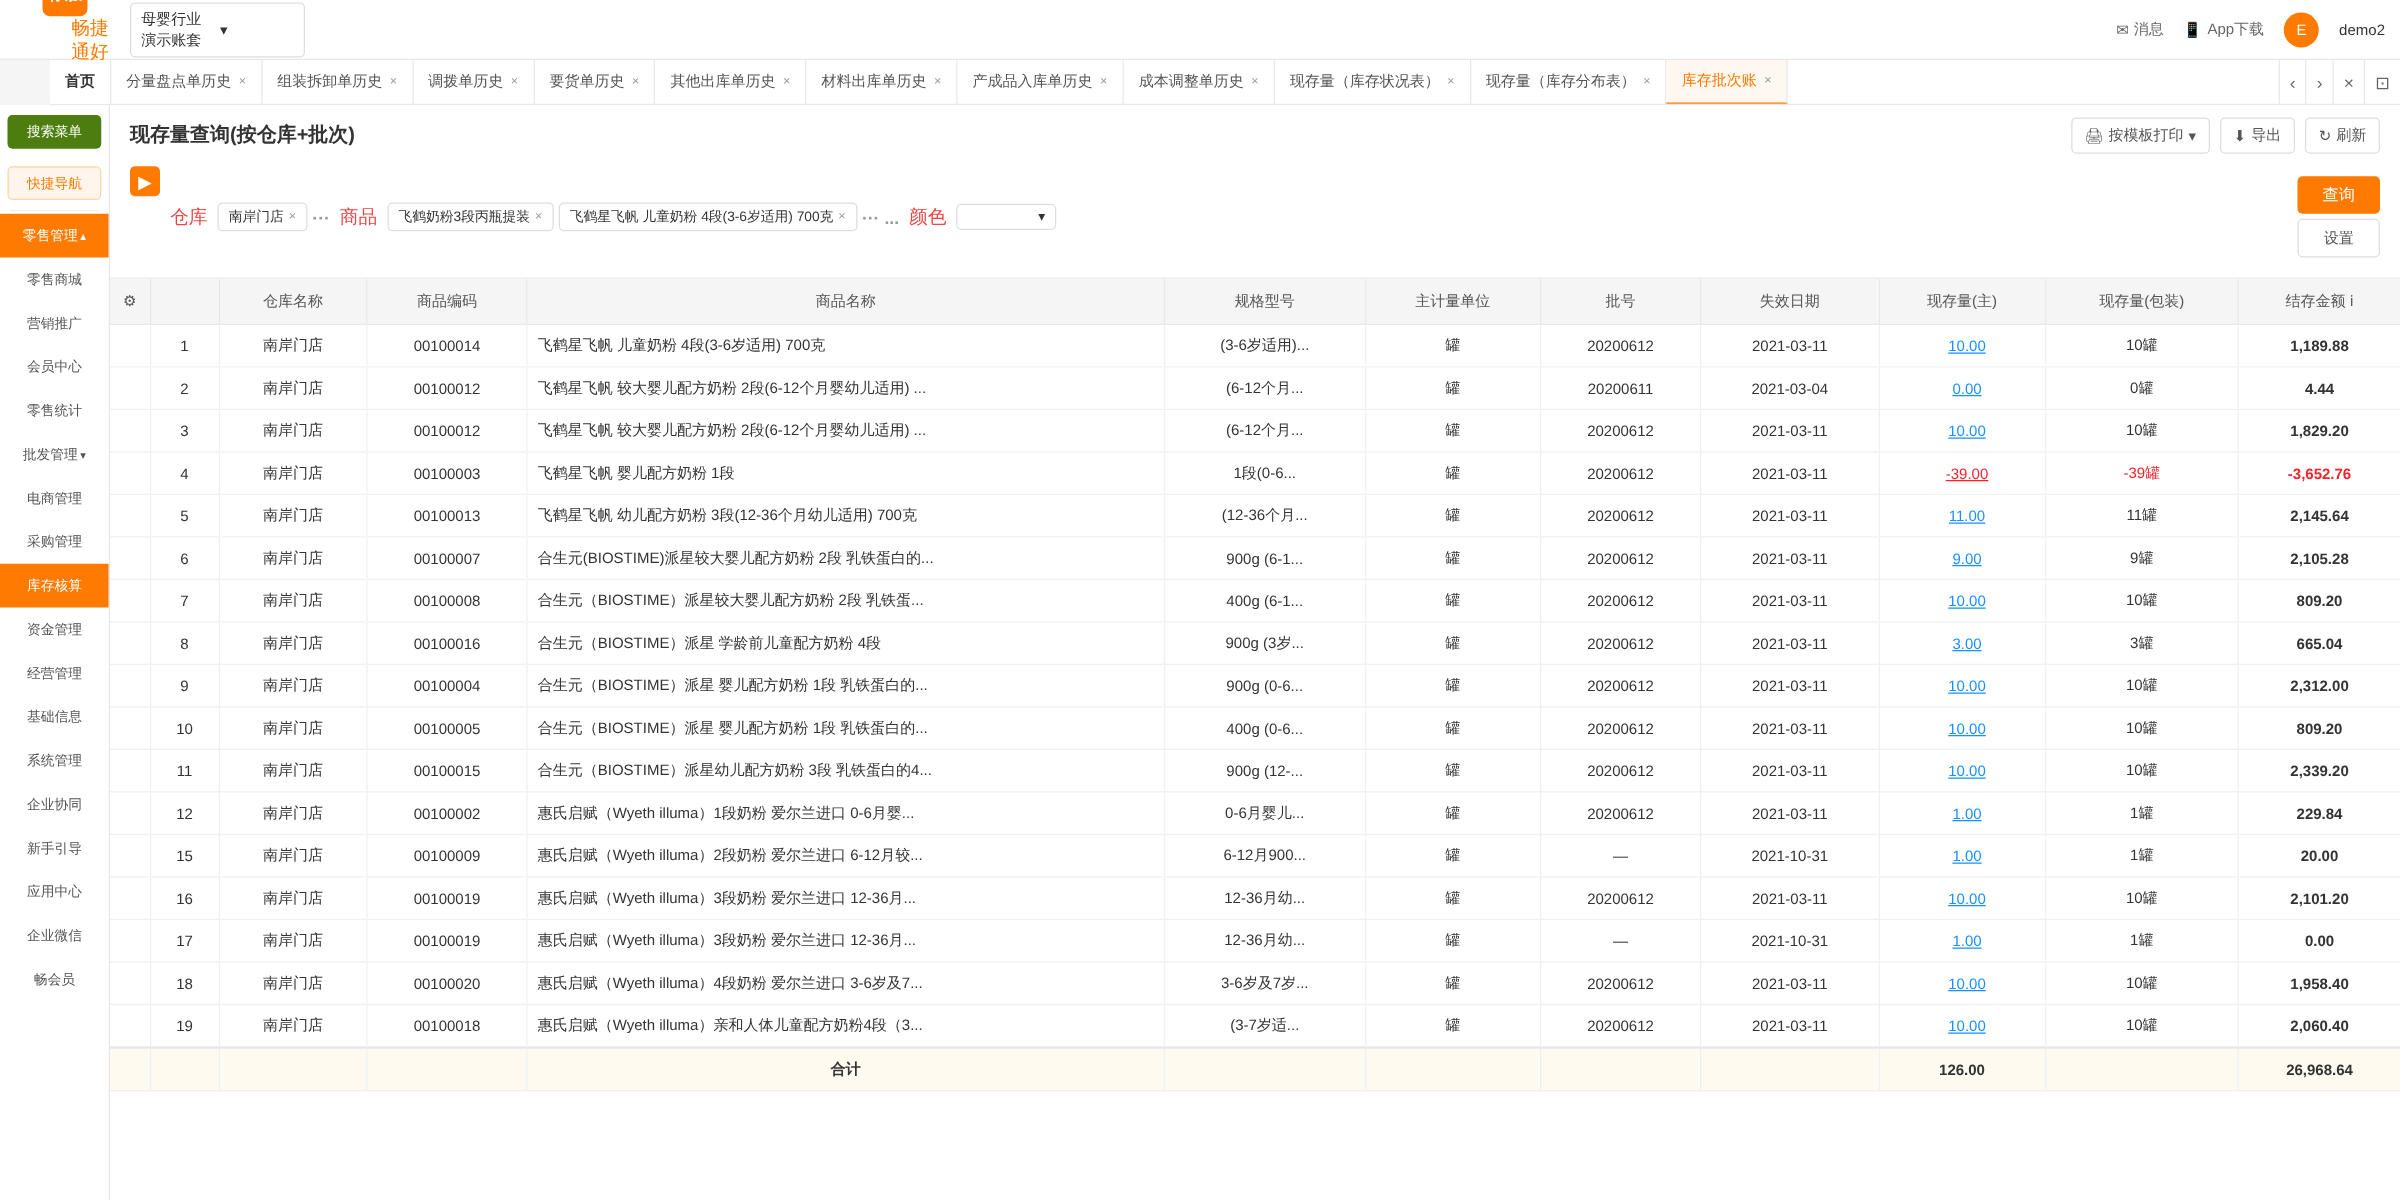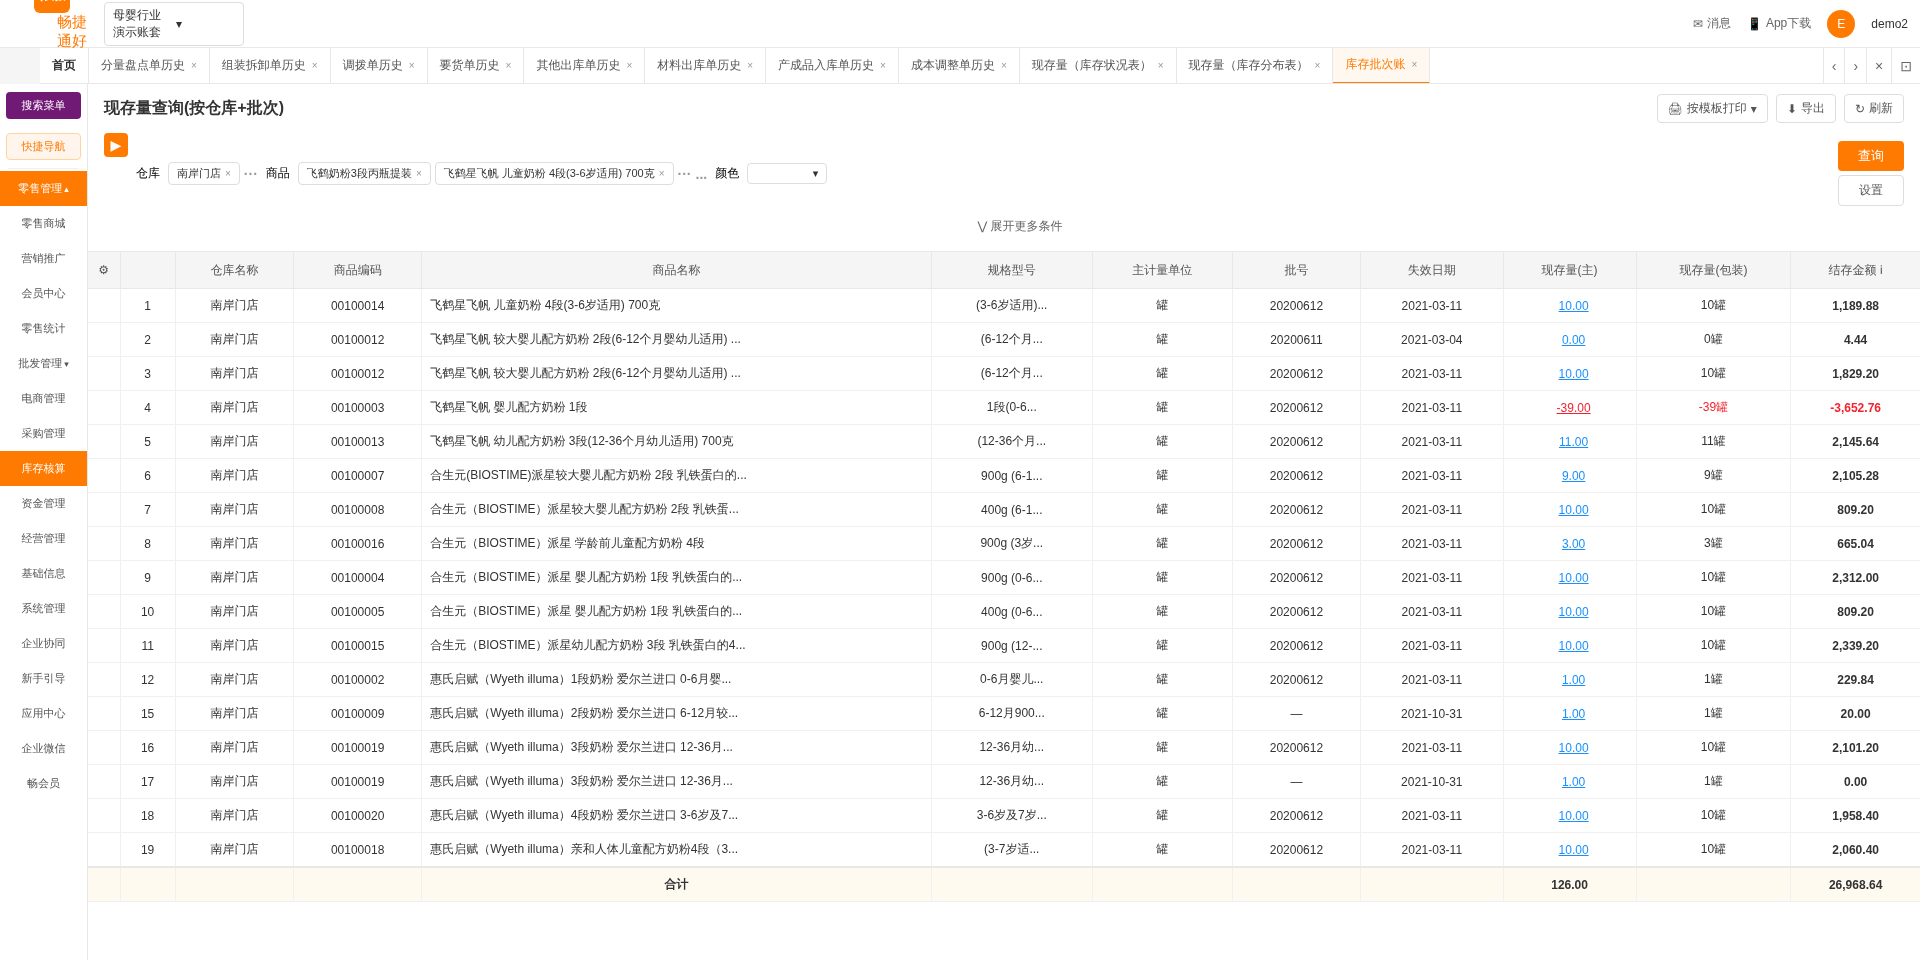--- a/index.html
+++ b/index.html
@@ -25,21 +25,21 @@
     .tab.home { background: #fff; color: #333; font-weight: bold; }
     .tab-close-btns { display: flex; align-items: center; margin-left: auto; }
     .tab-close-btns span { padding: 0 8px; height: 36px; display: flex; align-items: center; cursor: pointer; color: #666; border-left: 1px solid #e8e8e8; font-size: 14px; }
 
     
     .main-layout { display: flex; height: calc(960px - 84px); }
 
     
     .sidebar { width: 88px; background: #fff; border-right: 1px solid #e8e8e8; display: flex; flex-direction: column; flex-shrink: 0; overflow-y: auto; }
     .sidebar-search { padding: 8px 6px; }
-    .sidebar-search-btn { width: 100%; background: #701a75; color: #fff; border: none; border-radius: 4px; padding: 6px 4px; font-size: 11px; cursor: pointer; text-align: center; }
+    .sidebar-search-btn { width: 100%; background: #4d7c0f; color: #fff; border: none; border-radius: 4px; padding: 6px 4px; font-size: 11px; cursor: pointer; text-align: center; }
     .sidebar-nav-btn { padding: 6px 6px; }
     .sidebar-nav-inner { background: #fff5ec; border: 1px solid #ffd4a0; border-radius: 4px; padding: 5px 4px; font-size: 11px; color: #ff7a00; text-align: center; cursor: pointer; }
     .sidebar-divider { height: 1px; background: #f0f0f0; margin: 2px 8px; }
     .sidebar-item { padding: 10px 4px; text-align: center; cursor: pointer; font-size: 11px; color: #555; }
     .sidebar-item.active { background: #ff7a00; color: #fff; border-radius: 0; }
     .sidebar-arrow { display: inline-block; font-size: 9px; margin-left: 2px; }
 
     
     .content-area { flex: 1; display: flex; flex-direction: column; overflow: hidden; background: #f5f5f5; }
 
@@ -47,21 +47,21 @@
     .page-header { background: #fff; padding: 10px 16px 0; border-bottom: 1px solid #e8e8e8; }
     .page-title-row { display: flex; align-items: center; justify-content: space-between; margin-bottom: 10px; }
     .page-title { font-size: 16px; font-weight: bold; color: #333; }
     .header-actions { display: flex; align-items: center; gap: 8px; }
     .btn-template-print { display: flex; align-items: center; gap: 4px; border: 1px solid #ddd; border-radius: 4px; padding: 5px 10px; background: #fff; cursor: pointer; font-size: 12px; color: #555; }
     .btn-export { display: flex; align-items: center; gap: 4px; border: 1px solid #ddd; border-radius: 4px; padding: 5px 10px; background: #fff; cursor: pointer; font-size: 12px; color: #555; }
     .btn-refresh { display: flex; align-items: center; gap: 4px; border: 1px solid #ddd; border-radius: 4px; padding: 5px 10px; background: #fff; cursor: pointer; font-size: 12px; color: #555; }
 
     
     .filter-row { display: flex; align-items: center; gap: 8px; padding: 8px 0; flex-wrap: wrap; }
-    .filter-label { font-size: 12px; color: #000000; flex-shrink: 0; }
+    .filter-label { font-size: 15px; color: #ef4444; flex-shrink: 0; }
     .filter-tag-group { display: flex; align-items: center; gap: 4px; flex-wrap: wrap; }
     .filter-tag { display: flex; align-items: center; gap: 4px; background: #fff; border: 1px solid #ddd; border-radius: 4px; padding: 3px 8px; font-size: 11px; color: #333; }
     .filter-tag .tag-close { color: #999; cursor: pointer; font-size: 10px; }
     .filter-more { color: #999; cursor: pointer; font-size: 14px; font-weight: bold; }
     .filter-color-select { border: 1px solid #ddd; border-radius: 4px; padding: 3px 8px; font-size: 11px; background: #fff; min-width: 80px; cursor: pointer; display: flex; align-items: center; justify-content: space-between; }
     .filter-spacer { flex: 1; }
     .btn-query { background: #ff7a00; color: #fff; border: none; border-radius: 4px; padding: 6px 20px; font-size: 13px; cursor: pointer; }
     .btn-settings { border: 1px solid #ddd; border-radius: 4px; padding: 6px 14px; background: #fff; cursor: pointer; font-size: 12px; color: #555; }
 
     
@@ -297,26 +297,20 @@
               <span></span>
               <span>▾</span>
             </div>
 
             <div class="filter-spacer"></div>
             <div style="display:flex; flex-direction:column; gap:4px;">
               <button class="btn-query">查询</button>
               <button class="btn-settings">设置</button>
             </div>
           </div>
-          <div class="expand-row">
-            <button class="expand-btn">
-              <span>⋁</span>
-              <span>展开更多条件</span>
-            </button>
-          </div>
         </div>
       </div>
     </div>
 
     <div class="table-container">
       <table>
         <thead>
           <tr>
             <th class="th-check">⚙</th>
             <th></th>

